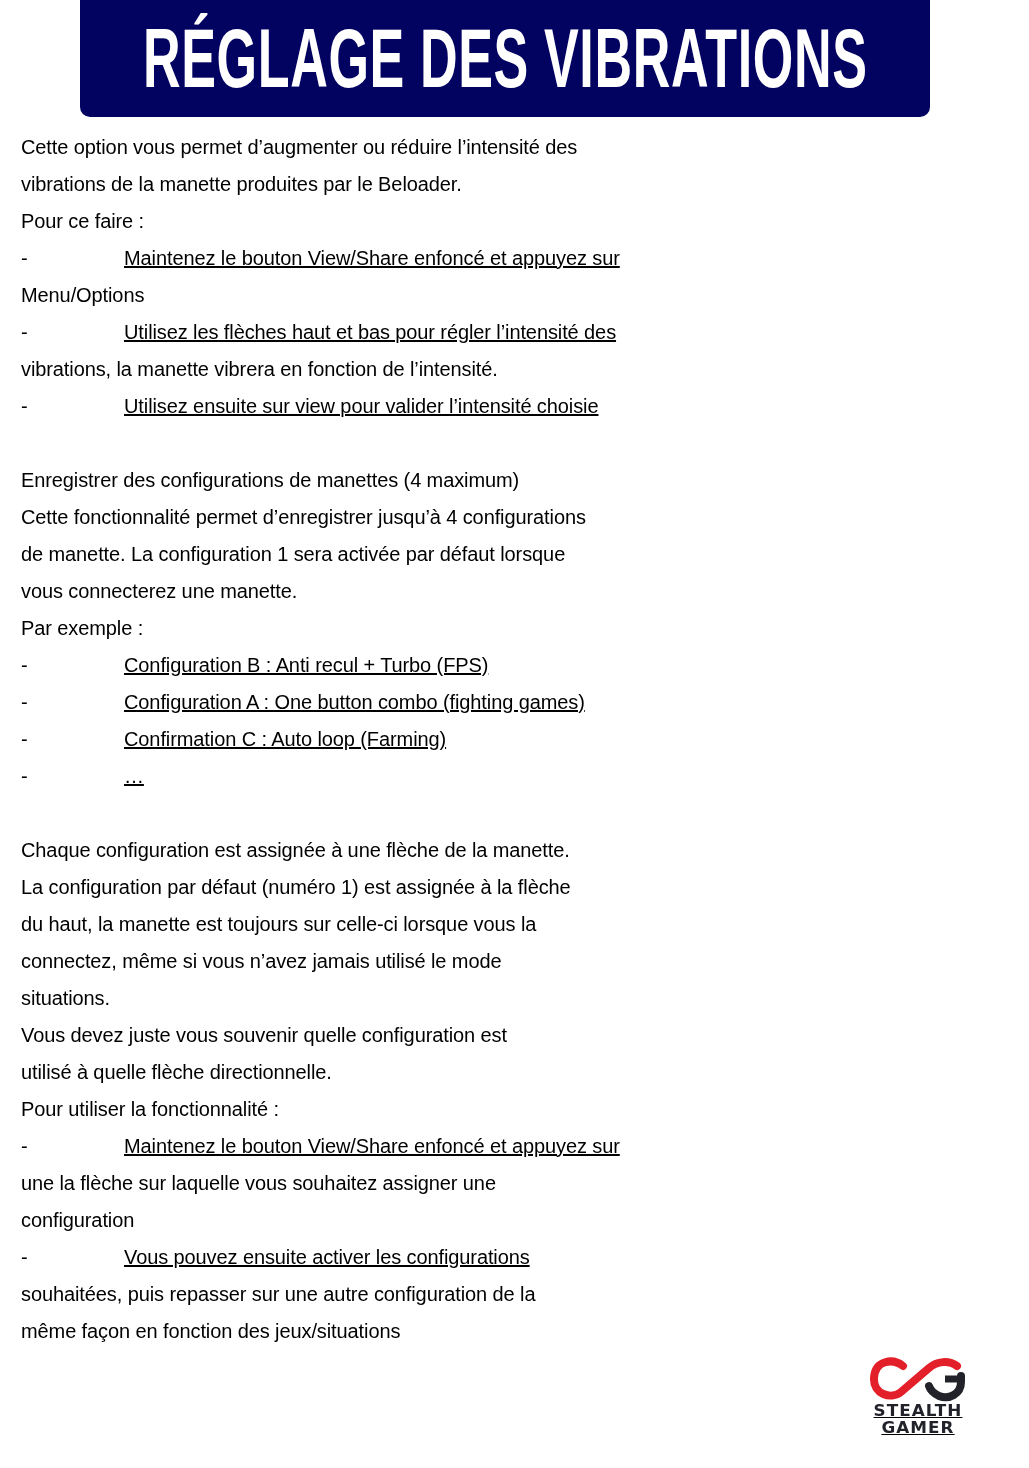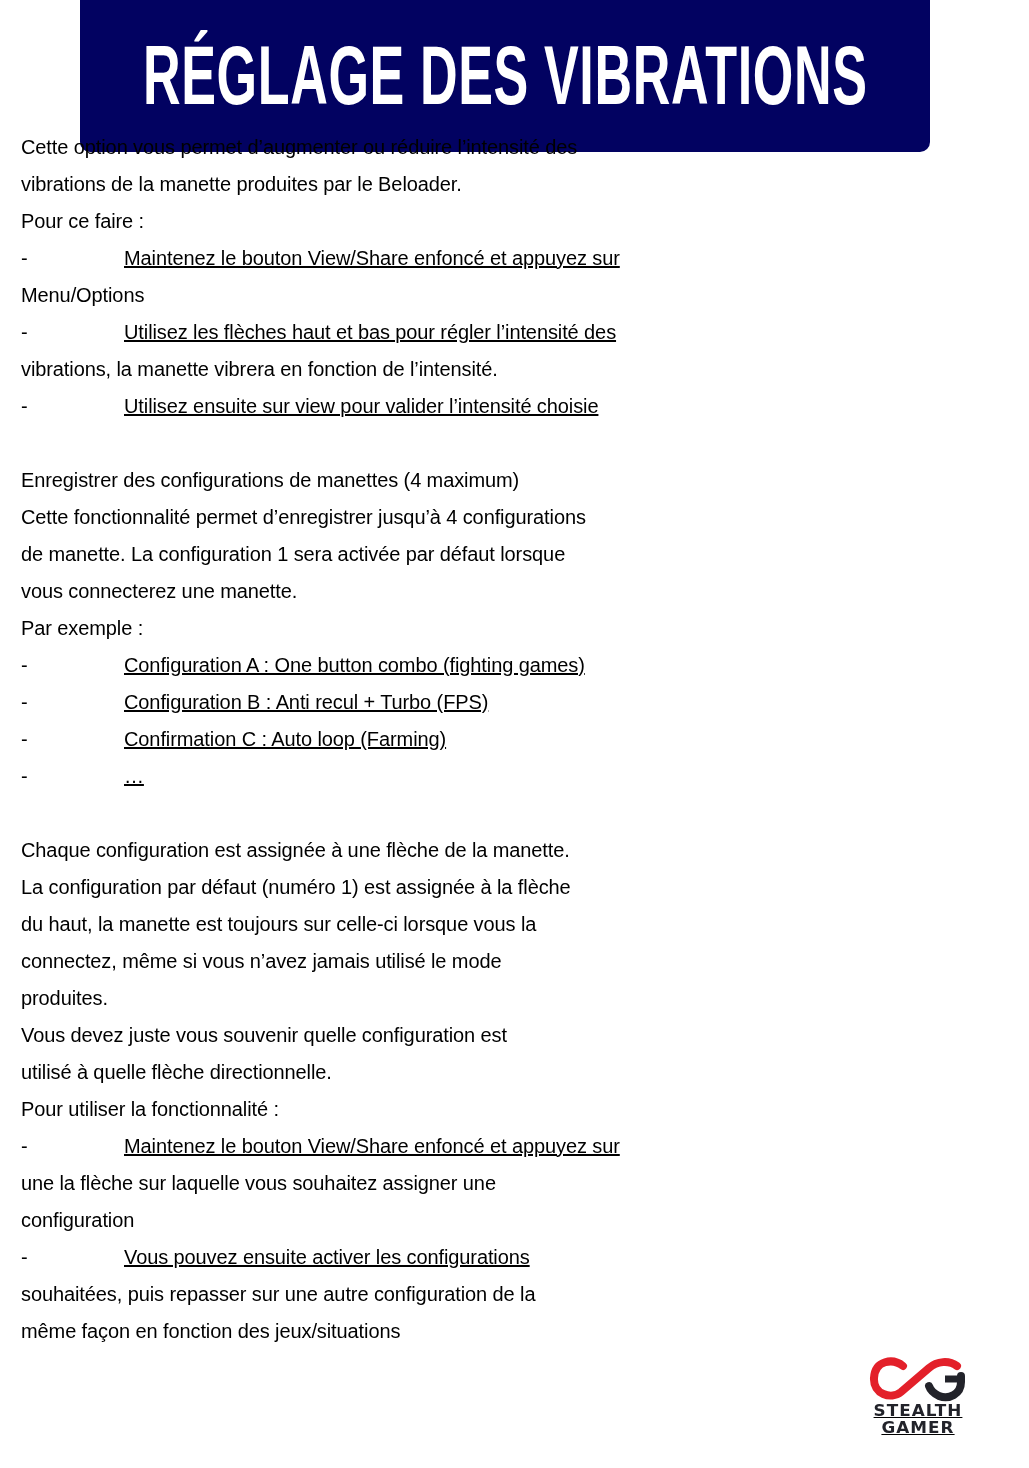--- a/index.html
+++ b/index.html
@@ -13,21 +13,21 @@
       position: relative;
       overflow: hidden;
       font-family: "Liberation Sans", sans-serif;
       color: #000000;
     }
     .title-banner {
       position: absolute;
       left: 80px;
       top: 0;
       width: 850px;
-      height: 152px;
+      height: 117px;
       background: #020261;
       border-radius: 0 0 10px 10px;
       display: flex;
       align-items: center;
       justify-content: center;
     }
     .title-text {
       color: #ffffff;
       font-family: "Liberation Sans", sans-serif;
       font-weight: bold;
@@ -120,34 +120,34 @@
 
   <span class="blank"></span>
 
   <div>
     <span class="line">Enregistrer des configurations de manettes (4 maximum)</span>
     <span class="line">Cette fonctionnalité permet d’enregistrer jusqu’à 4 configurations</span>
     <span class="line">de manette. La configuration 1 sera activée par défaut lorsque</span>
     <span class="line">vous connecterez une manette.</span>
     <span class="line">Par exemple :</span>
 
+    <span class="bullet"><span class="dash">-</span><span>Configuration B : Anti recul + Turbo (FPS)</span></span>
     <span class="bullet"><span class="dash">-</span><span>Configuration A : One button combo (fighting games)</span></span>
-    <span class="bullet"><span class="dash">-</span><span>Configuration B : Anti recul + Turbo (FPS)</span></span>
     <span class="bullet"><span class="dash">-</span><span>Confirmation C : Auto loop (Farming)</span></span>
     <span class="bullet"><span class="dash">-</span><span>…</span></span>
   </div>
 
   <span class="blank"></span>
 
   <div>
     <span class="line">Chaque configuration est assignée à une flèche de la manette.</span>
     <span class="line">La configuration par défaut (numéro 1) est assignée à la flèche</span>
     <span class="line">du haut, la manette est toujours sur celle-ci lorsque vous la</span>
     <span class="line">connectez, même si vous n’avez jamais utilisé le mode</span>
-    <span class="line">produites.</span>
+    <span class="line">situations.</span>
     <span class="line">Vous devez juste vous souvenir quelle configuration est</span>
     <span class="line">utilisé à quelle flèche directionnelle.</span>
     <span class="line">Pour utiliser la fonctionnalité :</span>
 
     <div>
       <span class="bullet"><span class="dash">-</span><span>Maintenez le bouton View/Share enfoncé et appuyez sur</span></span>
       <span class="line">une la flèche sur laquelle vous souhaitez assigner une</span>
       <span class="line">configuration</span>
     </div>
     <div>

